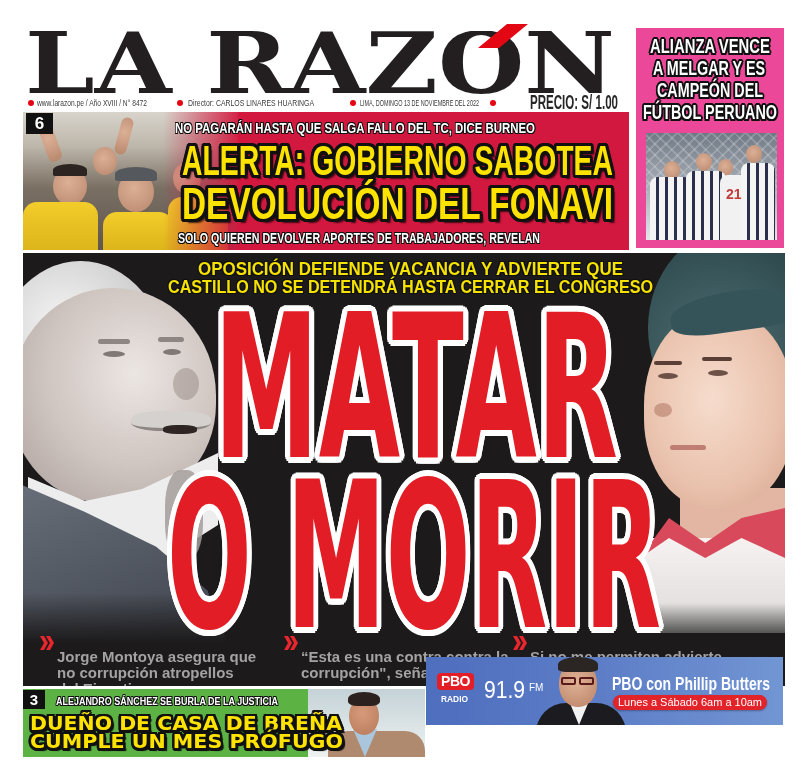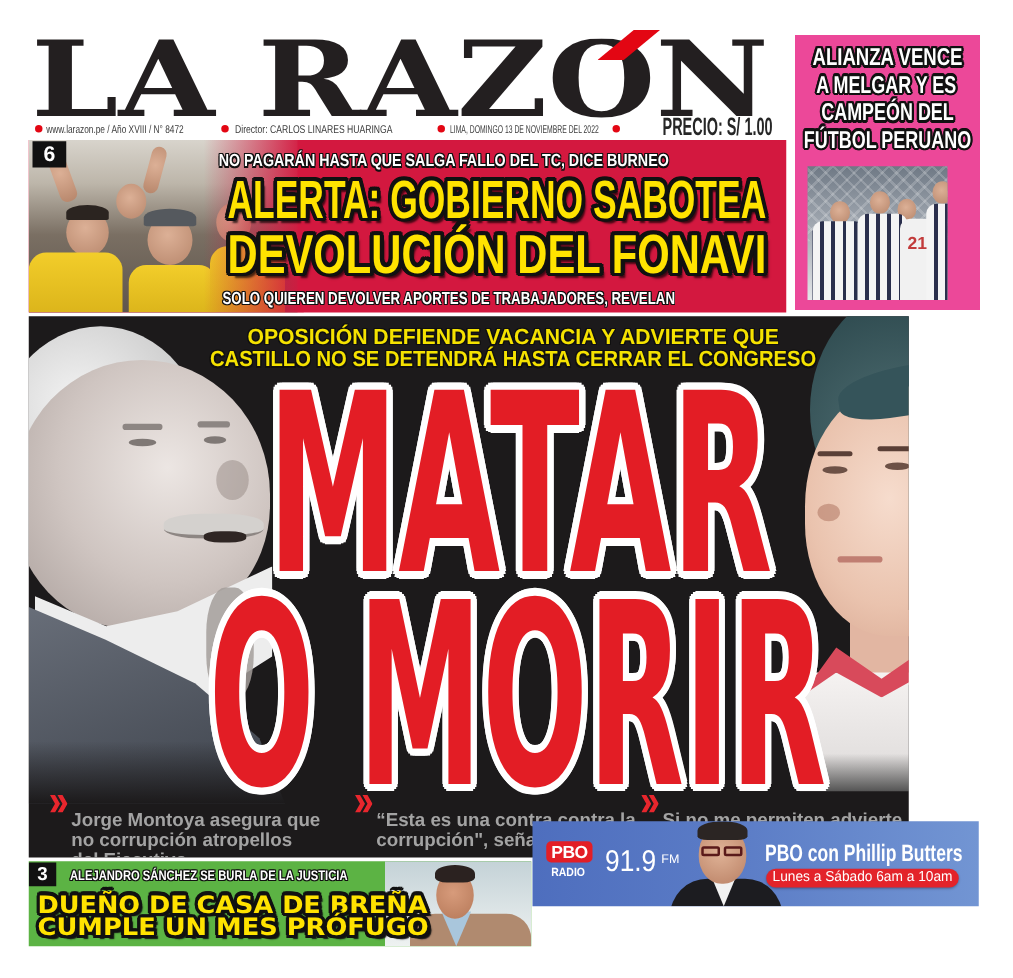--- a/index.html
+++ b/index.html
@@ -17,37 +17,37 @@
 .logo-clip{left:0;top:31px;width:632px;height:64px;overflow:hidden}
 .logo{left:25px;top:-9px;font:bold 84px/1 "DejaVu Serif",serif;color:#231f20}
 .logo-accent{left:478px;top:24px;width:50px;height:24px;background:#e30613;clip-path:polygon(0 100%,58% 0,100% 0,42% 100%)}
 .dot{top:100px;width:6px;height:6px;border-radius:50%;background:#e30613}
 .info{top:98.8px;font-size:9px;color:#3b3b3b}
 .price{left:530px;top:92.4px;font-size:20px;font-weight:bold;color:#262626}
 
 
 .side-box{left:636px;top:28px;width:148px;height:220px;background:#ec4899}
 .side-hl{font-size:19.5px;color:#fff}
-.side-photo{left:10px;top:105px;width:112px;height:107px;overflow:hidden;background:linear-gradient(#6f7985,#aeb4bc 55%,#e4e6e9)}
+.side-photo{left:10px;top:105px;width:131px;height:107px;overflow:hidden;background:linear-gradient(#6f7985,#aeb4bc 55%,#e4e6e9)}
 .net{left:0;top:0;width:131px;height:60px;background:repeating-linear-gradient(45deg,rgba(255,255,255,.18) 0 2px,transparent 2px 8px),repeating-linear-gradient(-45deg,rgba(255,255,255,.18) 0 2px,transparent 2px 8px)}
 .jersey{background:repeating-linear-gradient(90deg,#f4f4f4 0 6px,#2a2f4c 6px 9px);border-radius:8px 8px 0 0}
 .head{border-radius:50%}
 
 
 .top-box{left:23px;top:112px;width:606px;height:138px;background:#d3183f;overflow:hidden}
 .prot-photo{left:0;top:0;width:215px;height:138px;overflow:hidden;background:linear-gradient(#d8d4cc 0%,#bdb6aa 25%,#7a6f63 55%,#5e554c 100%)}
 .prot-fade{left:140px;top:0;width:80px;height:138px;background:linear-gradient(to right,rgba(211,24,63,0),#d3183f)}
 .vest{background:linear-gradient(#f2cd2a,#dcb51b)}
 .skin{background:radial-gradient(circle at 45% 40%,#dcb096,#b7866b)}
 .badge{background:#111;color:#fff;font-weight:bold;text-align:center}
 .top-kicker{font-size:14px;color:#fff}
 .top-hl{font-size:43px;color:#ffe300}
 
 
-.lead{left:23px;top:253px;width:704px;height:433px;background:#1c1a1b;overflow:hidden}
+.lead{left:23px;top:253px;width:762px;height:433px;background:#1c1a1b;overflow:hidden}
 .lead-kicker{font-size:17.5px;color:#f5e200}
 .big{font:bold 199px/1 "DejaVu Sans",sans-serif;color:#e31d25;
  text-shadow:10px 0 #fff,9.2px 2.3px #fff,7.1px 4.2px #fff,3.8px 5.5px #fff,0 6px #fff,-3.8px 5.5px #fff,-7.1px 4.2px #fff,-9.2px 2.3px #fff,-10px 0 #fff,-9.2px -2.3px #fff,-7.1px -4.2px #fff,-3.8px -5.5px #fff,0 -6px #fff,3.8px -5.5px #fff,7.1px -4.2px #fff,9.2px -2.3px #fff,5px 0 #fff,-5px 0 #fff,0 3px #fff,0 -3px #fff}
 .photo-l{left:0;top:0;width:205px;height:390px;overflow:hidden}
 .photo-r{left:617px;top:0;width:145px;height:380px;overflow:hidden}
 .caption{top:380px}
 .caption .chev{position:absolute;left:0;top:3px;width:14px;height:14px}
 .caption .lines{position:absolute;left:17px;top:16px;white-space:nowrap;font:bold 15px/16px "Liberation Sans",sans-serif;color:#a3a3a3}
 .caption .line{display:block}
 

